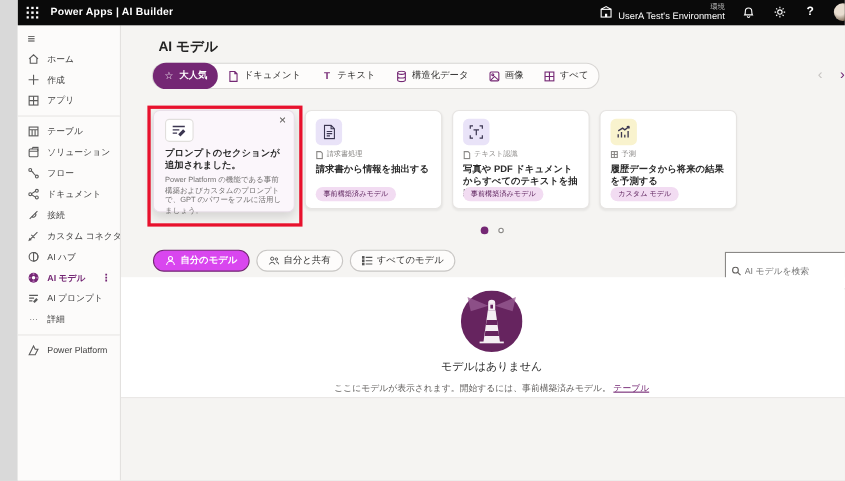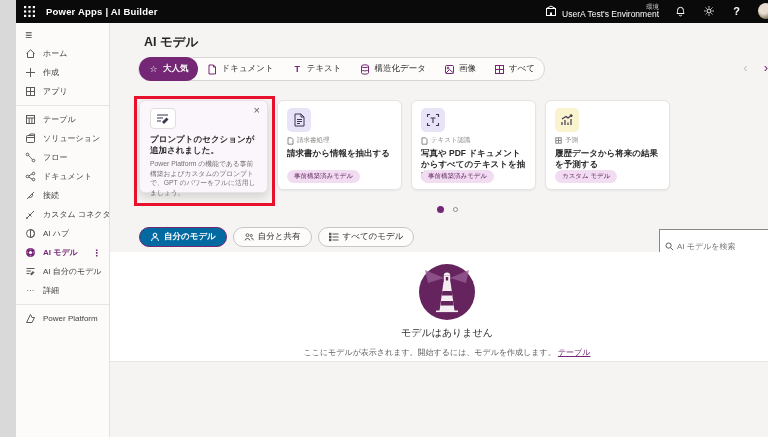--- a/index.html
+++ b/index.html
@@ -81,21 +81,21 @@
           align-items:center; gap:9px; }
   .dot-active { width:7px; height:7px; border-radius:50%; background:#742774; cursor:pointer; }
   .dot { width:5px; height:5px; border-radius:50%; border:1px solid #8a8886; background:#fff; cursor:pointer; }
 
   
   .model-tabs { position:absolute; left:29px; top:204px; display:flex; gap:6px; }
   .model-tab { display:flex; align-items:center; gap:4px; height:20px; padding:0 10px;
                border:1px solid #c8c6c4; border-radius:11px; background:#fdfcfb; font-size:8.5px;
                color:#323130; cursor:pointer; }
   .model-tab .mic { width:10px; height:10px; display:flex; color:#555; }
-  .model-tab.selected { background:#0369a1; border-color:#742774; color:#fff; font-weight:bold; }
+  .model-tab.selected { background:#d946ef; border-color:#742774; color:#fff; font-weight:bold; }
   .model-tab.selected .mic { color:#fff; }
 
   .search { position:absolute; top:206px; right:13px; width:112px; height:19px; background:#fff;
             border:1px solid #8a8886; display:flex; align-items:center; padding:16px 5px; gap:3px; }
   .search .sic { width:9px; height:9px; color:#605e5c; flex:none; display:flex; }
   .search input { border:none; outline:none; flex:1; min-width:0; font-size:8px; background:transparent;
                   font-family:"Liberation Sans","DejaVu Sans",sans-serif; color:#323130; }
 
   
   .panel { position:absolute; left:0; right:0; top:229px; height:110px; background:#fff;
@@ -268,21 +268,21 @@
       <span>AI モデル</span>
       <span class="side-more">⋮</span>
     </div>
     <div class="side-item">
       <span class="ic">
         <svg width="11" height="11" viewBox="0 0 11 11" stroke="currentColor" stroke-width="1.2">
             <path d="M1.5 2.5 H9.5 M1.5 5 H6 M1.5 7.5 H4.5"></path>
             <path d="M6.5 9.5 L9.5 6.5 L8 5 L5 8 Z" fill="currentColor" stroke="none"></path>
           </svg>
       </span>
-      <span>AI 自分のモデル</span>
+      <span>AI プロンプト</span>
     </div>
     <div class="side-item">
       <span class="ic">···</span>
       <span>詳細</span>
     </div>
 
     <div class="side-div"></div>
 
     <div class="side-item">
       <span class="ic">
@@ -485,18 +485,18 @@
           <path d="M23.4 27 L32.7 27 L33.3 31.5 L22.8 31.5 Z" fill="#66245f"></path>
           <path d="M22.2 37 L34.1 37 L34.7 41.5 L21.6 41.5 Z" fill="#66245f"></path>
           <rect x="24.8" y="11.5" width="6.4" height="6.5" fill="#f4eef3"></rect>
           <path d="M24.8 11.5 a3.2 3 0 0 1 6.4 0 Z" fill="#f4eef3"></path>
           <rect x="26.8" y="13" width="2.4" height="3.5" fill="#66245f"></rect>
           <rect x="17" y="46.5" width="22" height="1.6" fill="#f4eef3"></rect>
         </svg>
       </div>
       <div class="empty-title">モデルはありません</div>
       <div class="empty-body">
-        <span>ここにモデルが表示されます。開始するには、モデルを作成します。</span>
+        <span>ここにモデルが表示されます。開始するには、事前構築済みモデル。</span>
         <span class="empty-link">テーブル</span>
       </div>
     </div>
   </div>
 </div>
 
 </body></html>

